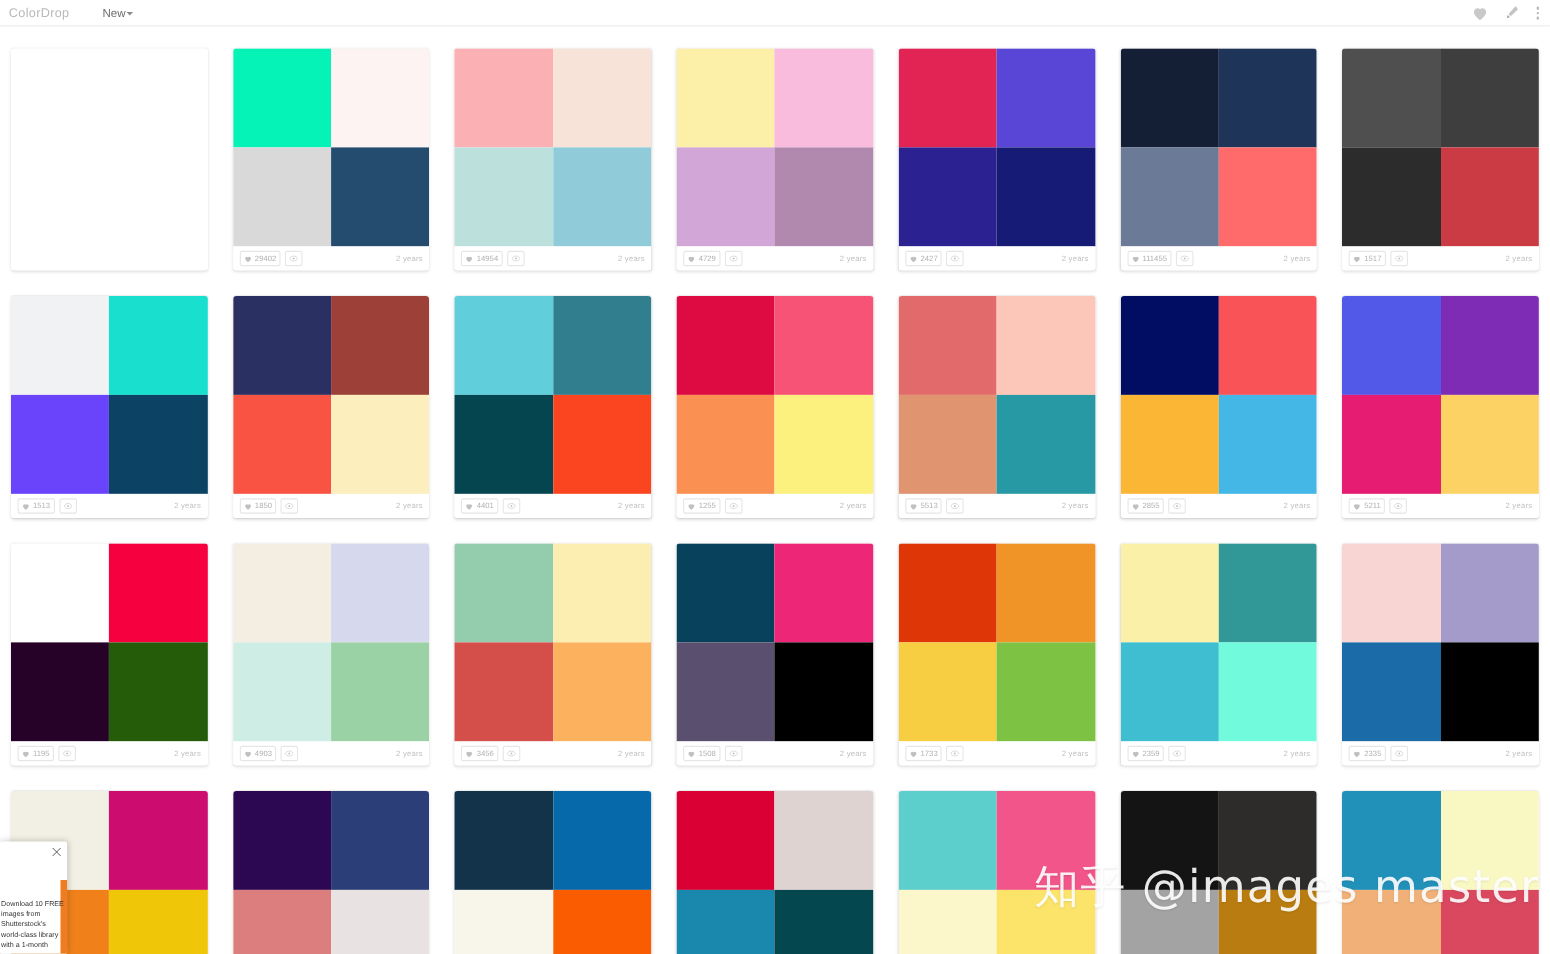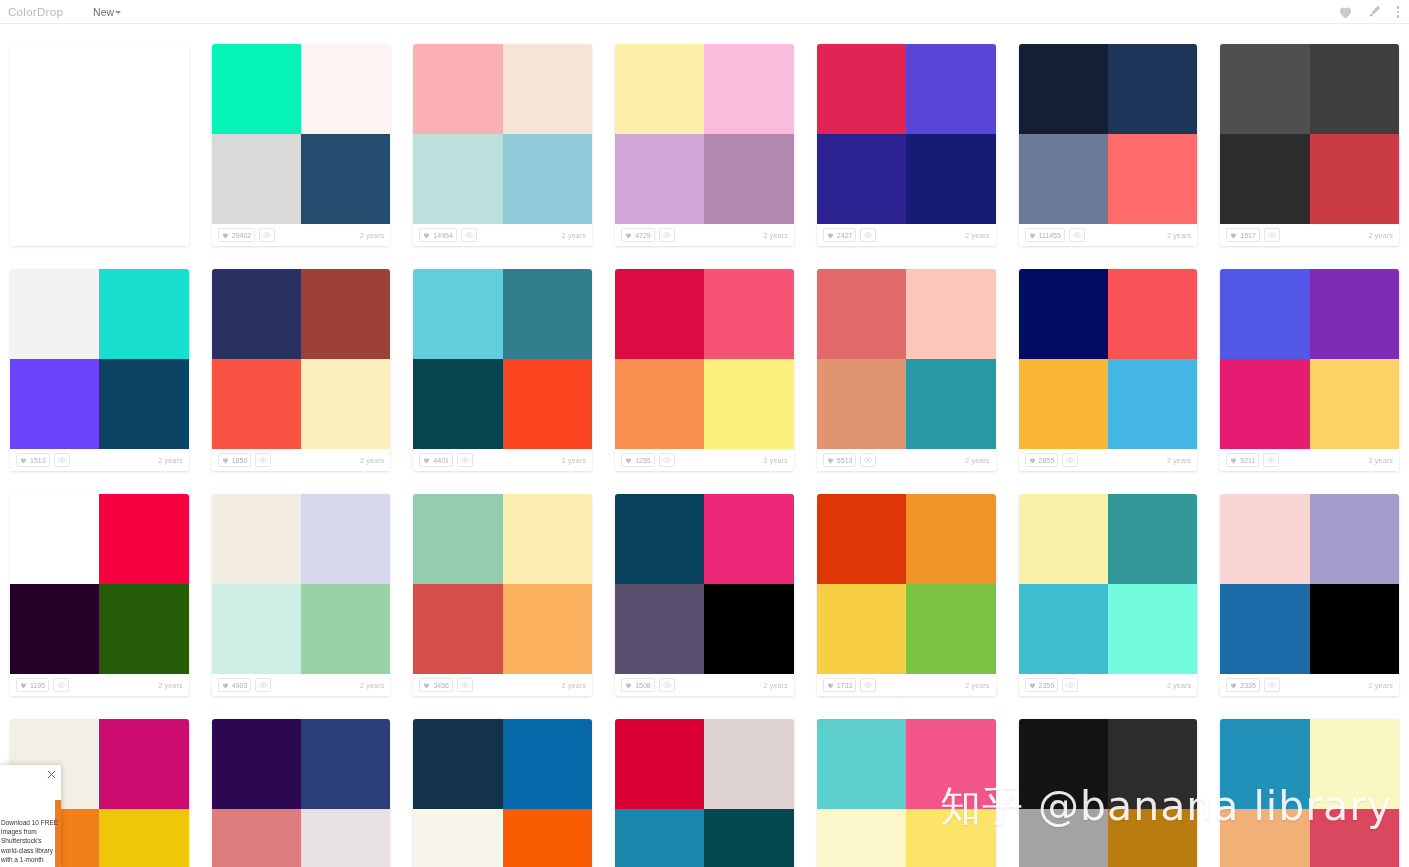--- a/index.html
+++ b/index.html
@@ -782,13 +782,13 @@
 <div class="promo">
   <span class="close">
     <svg width="9" height="9" viewBox="0 0 10 10">
       <path d="M1 1 L9 9 M9 1 L1 9" stroke="#555" stroke-width="1" fill="none"></path>
     </svg>
   </span>
   <div class="pstripe"></div>
   <div class="ptext">Download 10 FREE images from Shutterstock's world-class library with a 1-month</div>
 </div>
 
-<div class="watermark">知乎 @banana library</div>
+<div class="watermark">知乎 @images master</div>
 
 </body></html>

